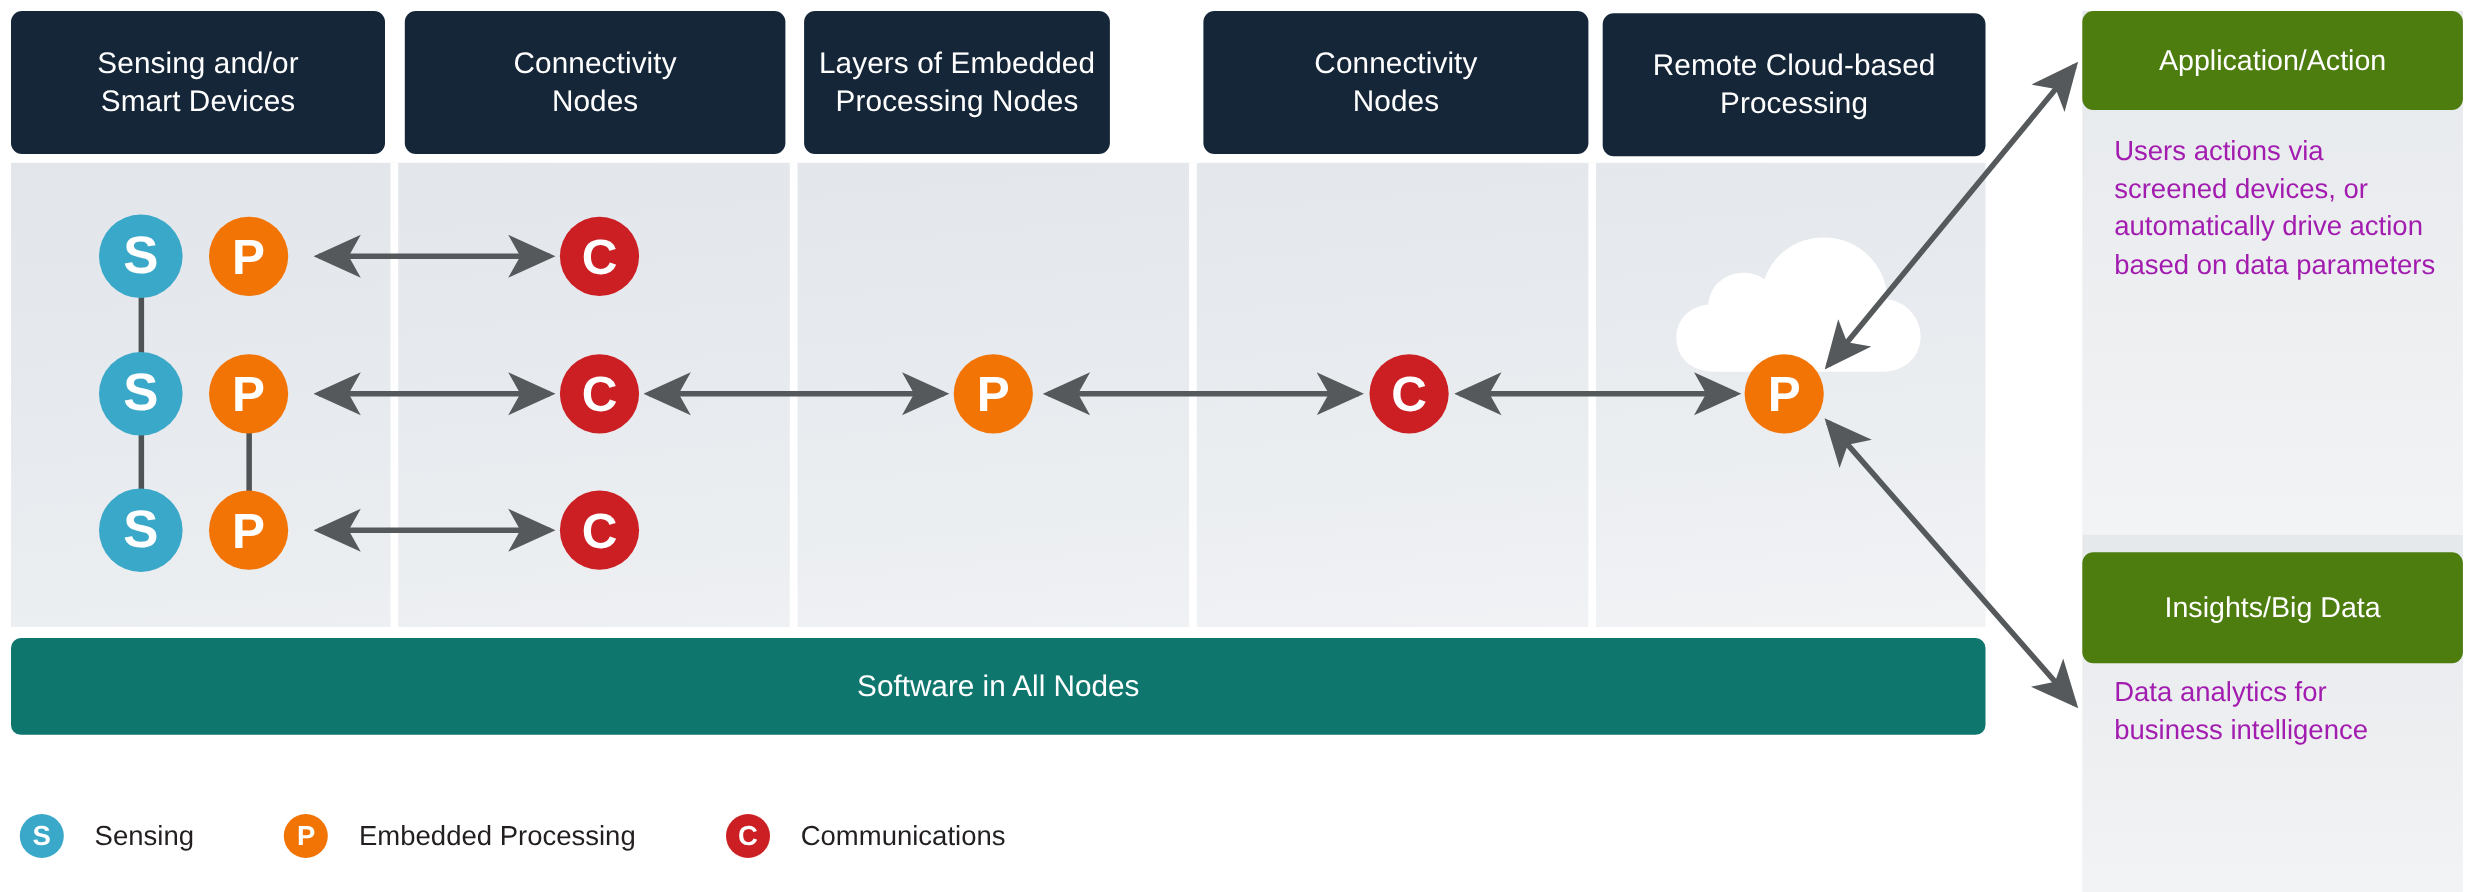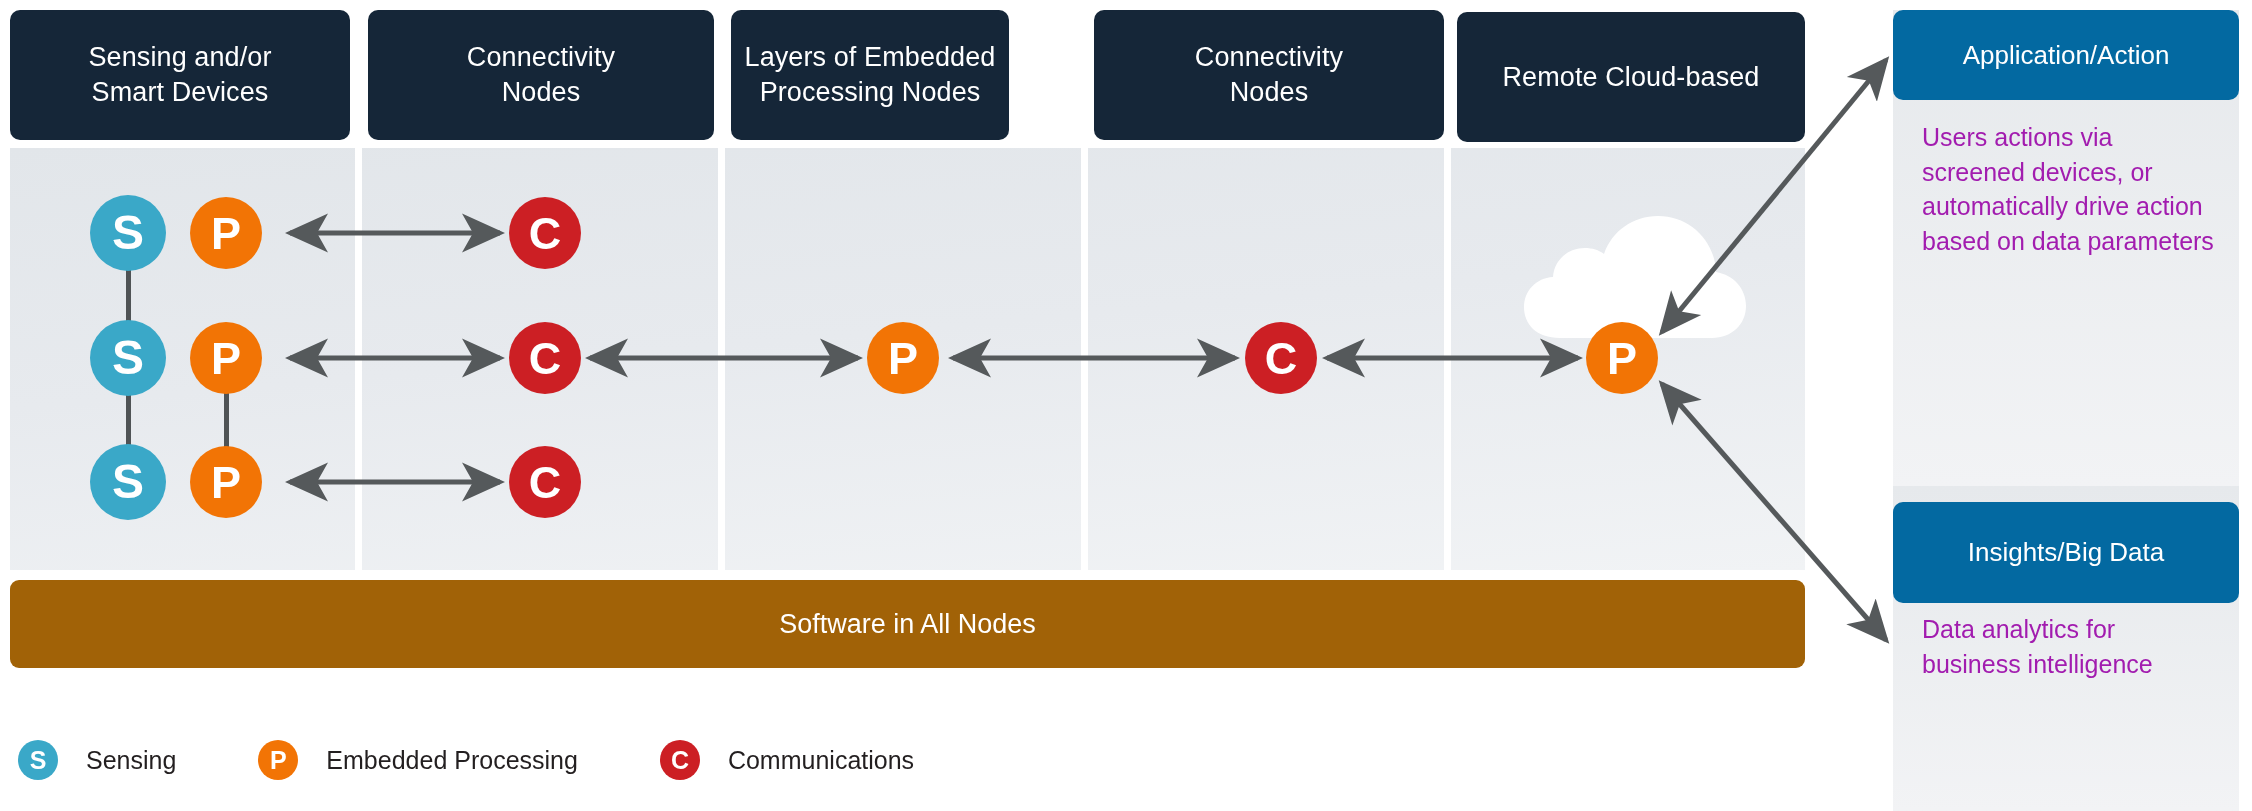--- a/index.html
+++ b/index.html
@@ -83,41 +83,41 @@
     z-index: 5;
   }
 
   
   #software-bar {
     position: absolute;
     left: 10px;
     top: 580px;
     width: 1795px;
     height: 88px;
-    background: #a16207;
+    background: #0f766e;
     border-radius: 9px;
     color: #ffffff;
     font-size: 27px;
     display: flex;
     align-items: center;
     justify-content: center;
   }
 
   
   .side-panel {
     position: absolute;
     left: 1893px;
     width: 346px;
     background: linear-gradient(180deg, #e6e9ec 0%, #f2f3f5 100%);
   }
   .side-header {
     position: absolute;
     left: 1893px;
     width: 346px;
-    background: #0369a1;
+    background: #4d7c0f;
     border-radius: 10px;
     color: #ffffff;
     font-size: 26px;
     display: flex;
     align-items: center;
     justify-content: center;
     z-index: 3;
   }
   .side-body-text {
     position: absolute;
@@ -202,20 +202,21 @@
       </div>
       <div class="col-header" style="left: 1094px; top: 10px; width: 350px; height: 130px;">
         <div>
           <div>Connectivity</div>
           <div>Nodes</div>
         </div>
       </div>
       <div class="col-header" style="left: 1457px; top: 12px; width: 348px; height: 130px;">
         <div>
           <div>Remote Cloud-based</div>
+          <div>Processing</div>
         </div>
       </div>
     </div>
 
   <div id="body-panel">
       <div class="col-divider" style="left: 345px;"></div>
       <div class="col-divider" style="left: 708px;"></div>
       <div class="col-divider" style="left: 1071px;"></div>
       <div class="col-divider" style="left: 1434px;"></div>
       <svg id="cloud" viewBox="0 0 230 130" style="left: 1510px; top: 64px; width: 230px; height: 130px;">

